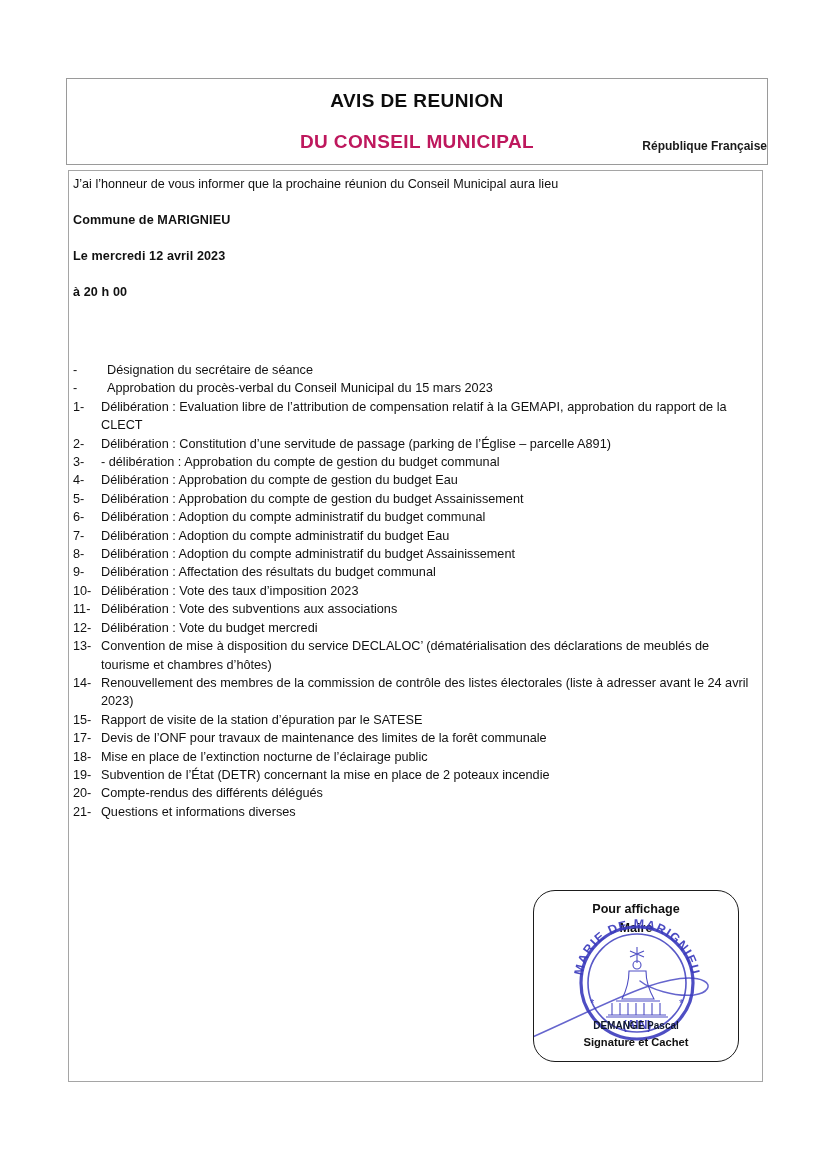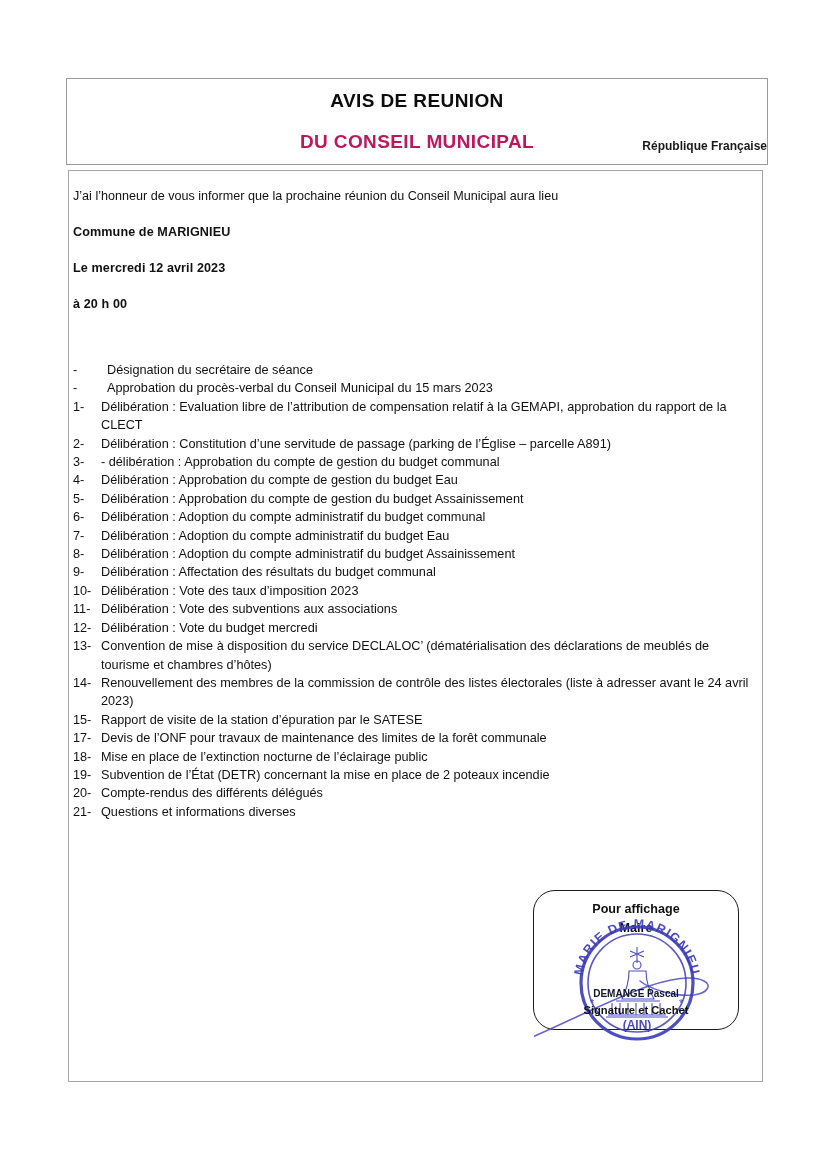--- a/index.html
+++ b/index.html
@@ -74,21 +74,21 @@
     width: 695px;
     height: 912px;
     border: 1px solid #a5a5a5;
     box-sizing: border-box;
     background: #fff;
   }
 
   .intro {
     position: absolute;
     left: 4px;
-    top: 18px;
+    top: 6px;
     right: 10px;
   }
   .intro-line {
     font-size: 12.6px;
     line-height: 14px;
     color: #111;
     margin-bottom: 22px;
   }
   .intro-line.bold {
     font-weight: bold;
@@ -122,21 +122,21 @@
     flex: 1 1 auto;
     text-align: left;
   }
 
   
   .stamp-box {
     position: absolute;
     left: 464px;
     top: 719px;
     width: 206px;
-    height: 140px;
+    height: 172px;
     border: 1.4px solid #1b1b1b;
     border-radius: 22px;
     box-sizing: border-box;
     background: #fff;
   }
   .stamp-caption-top {
     position: absolute;
     left: 0;
     right: 0;
     top: 11px;

